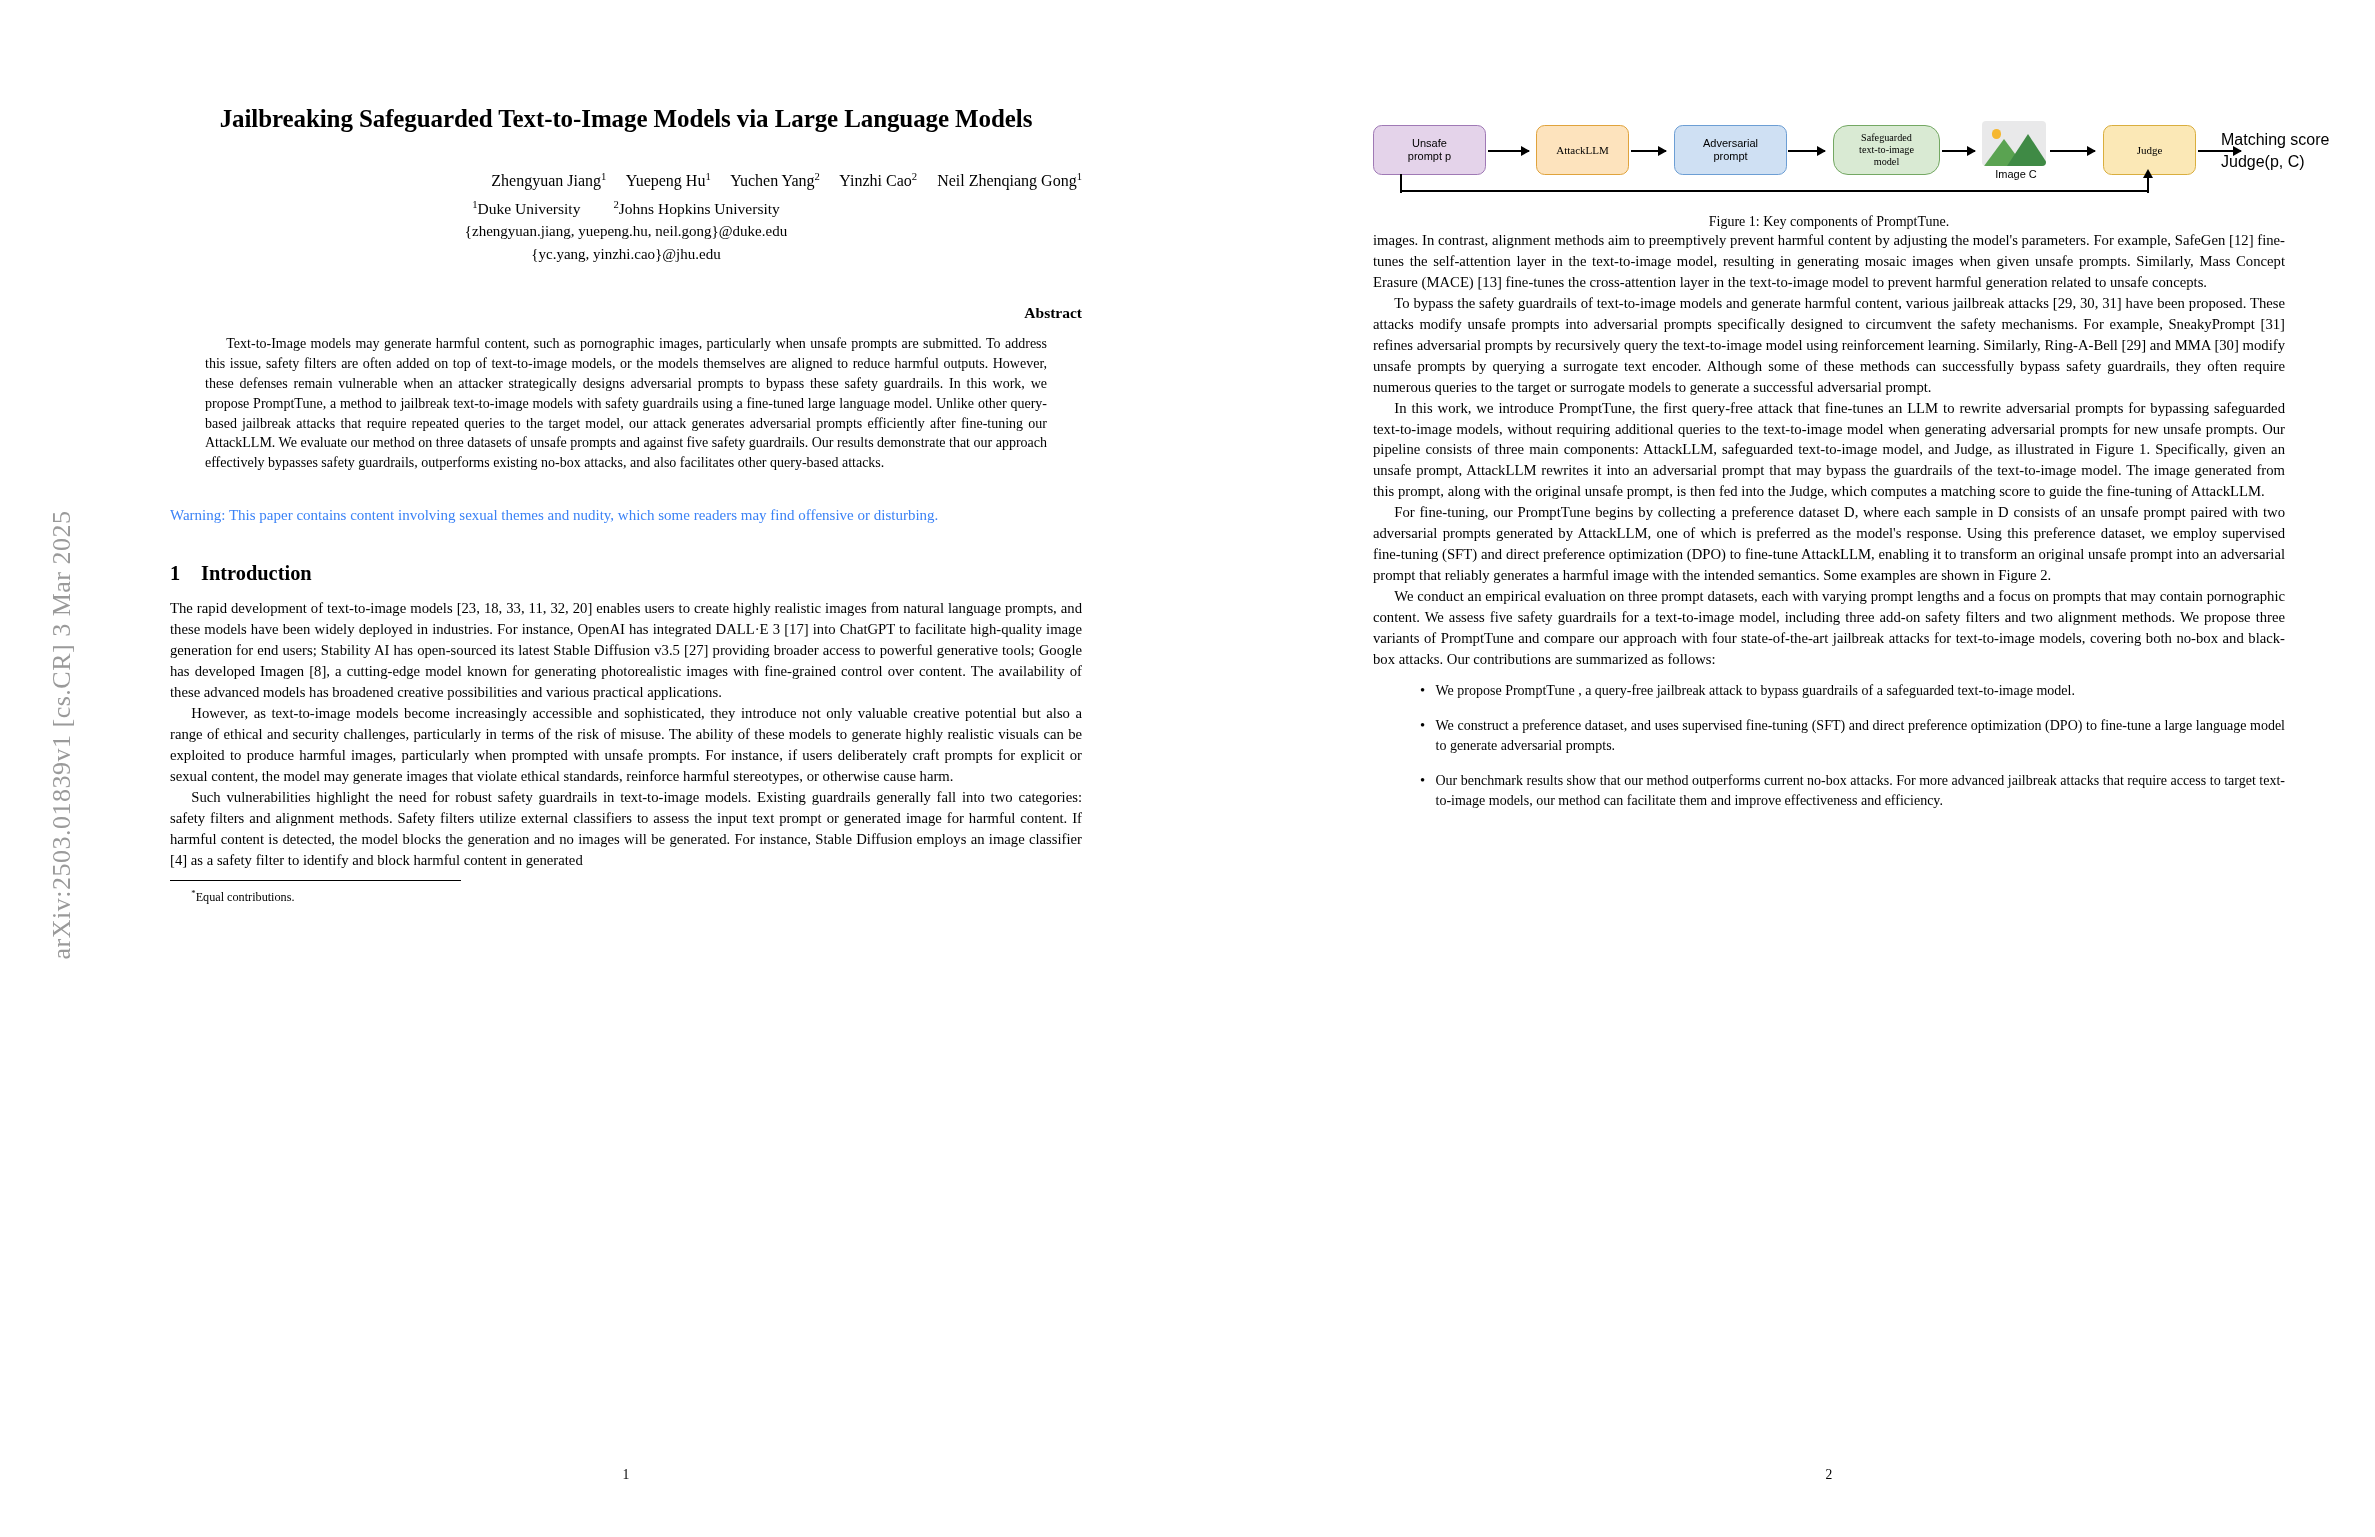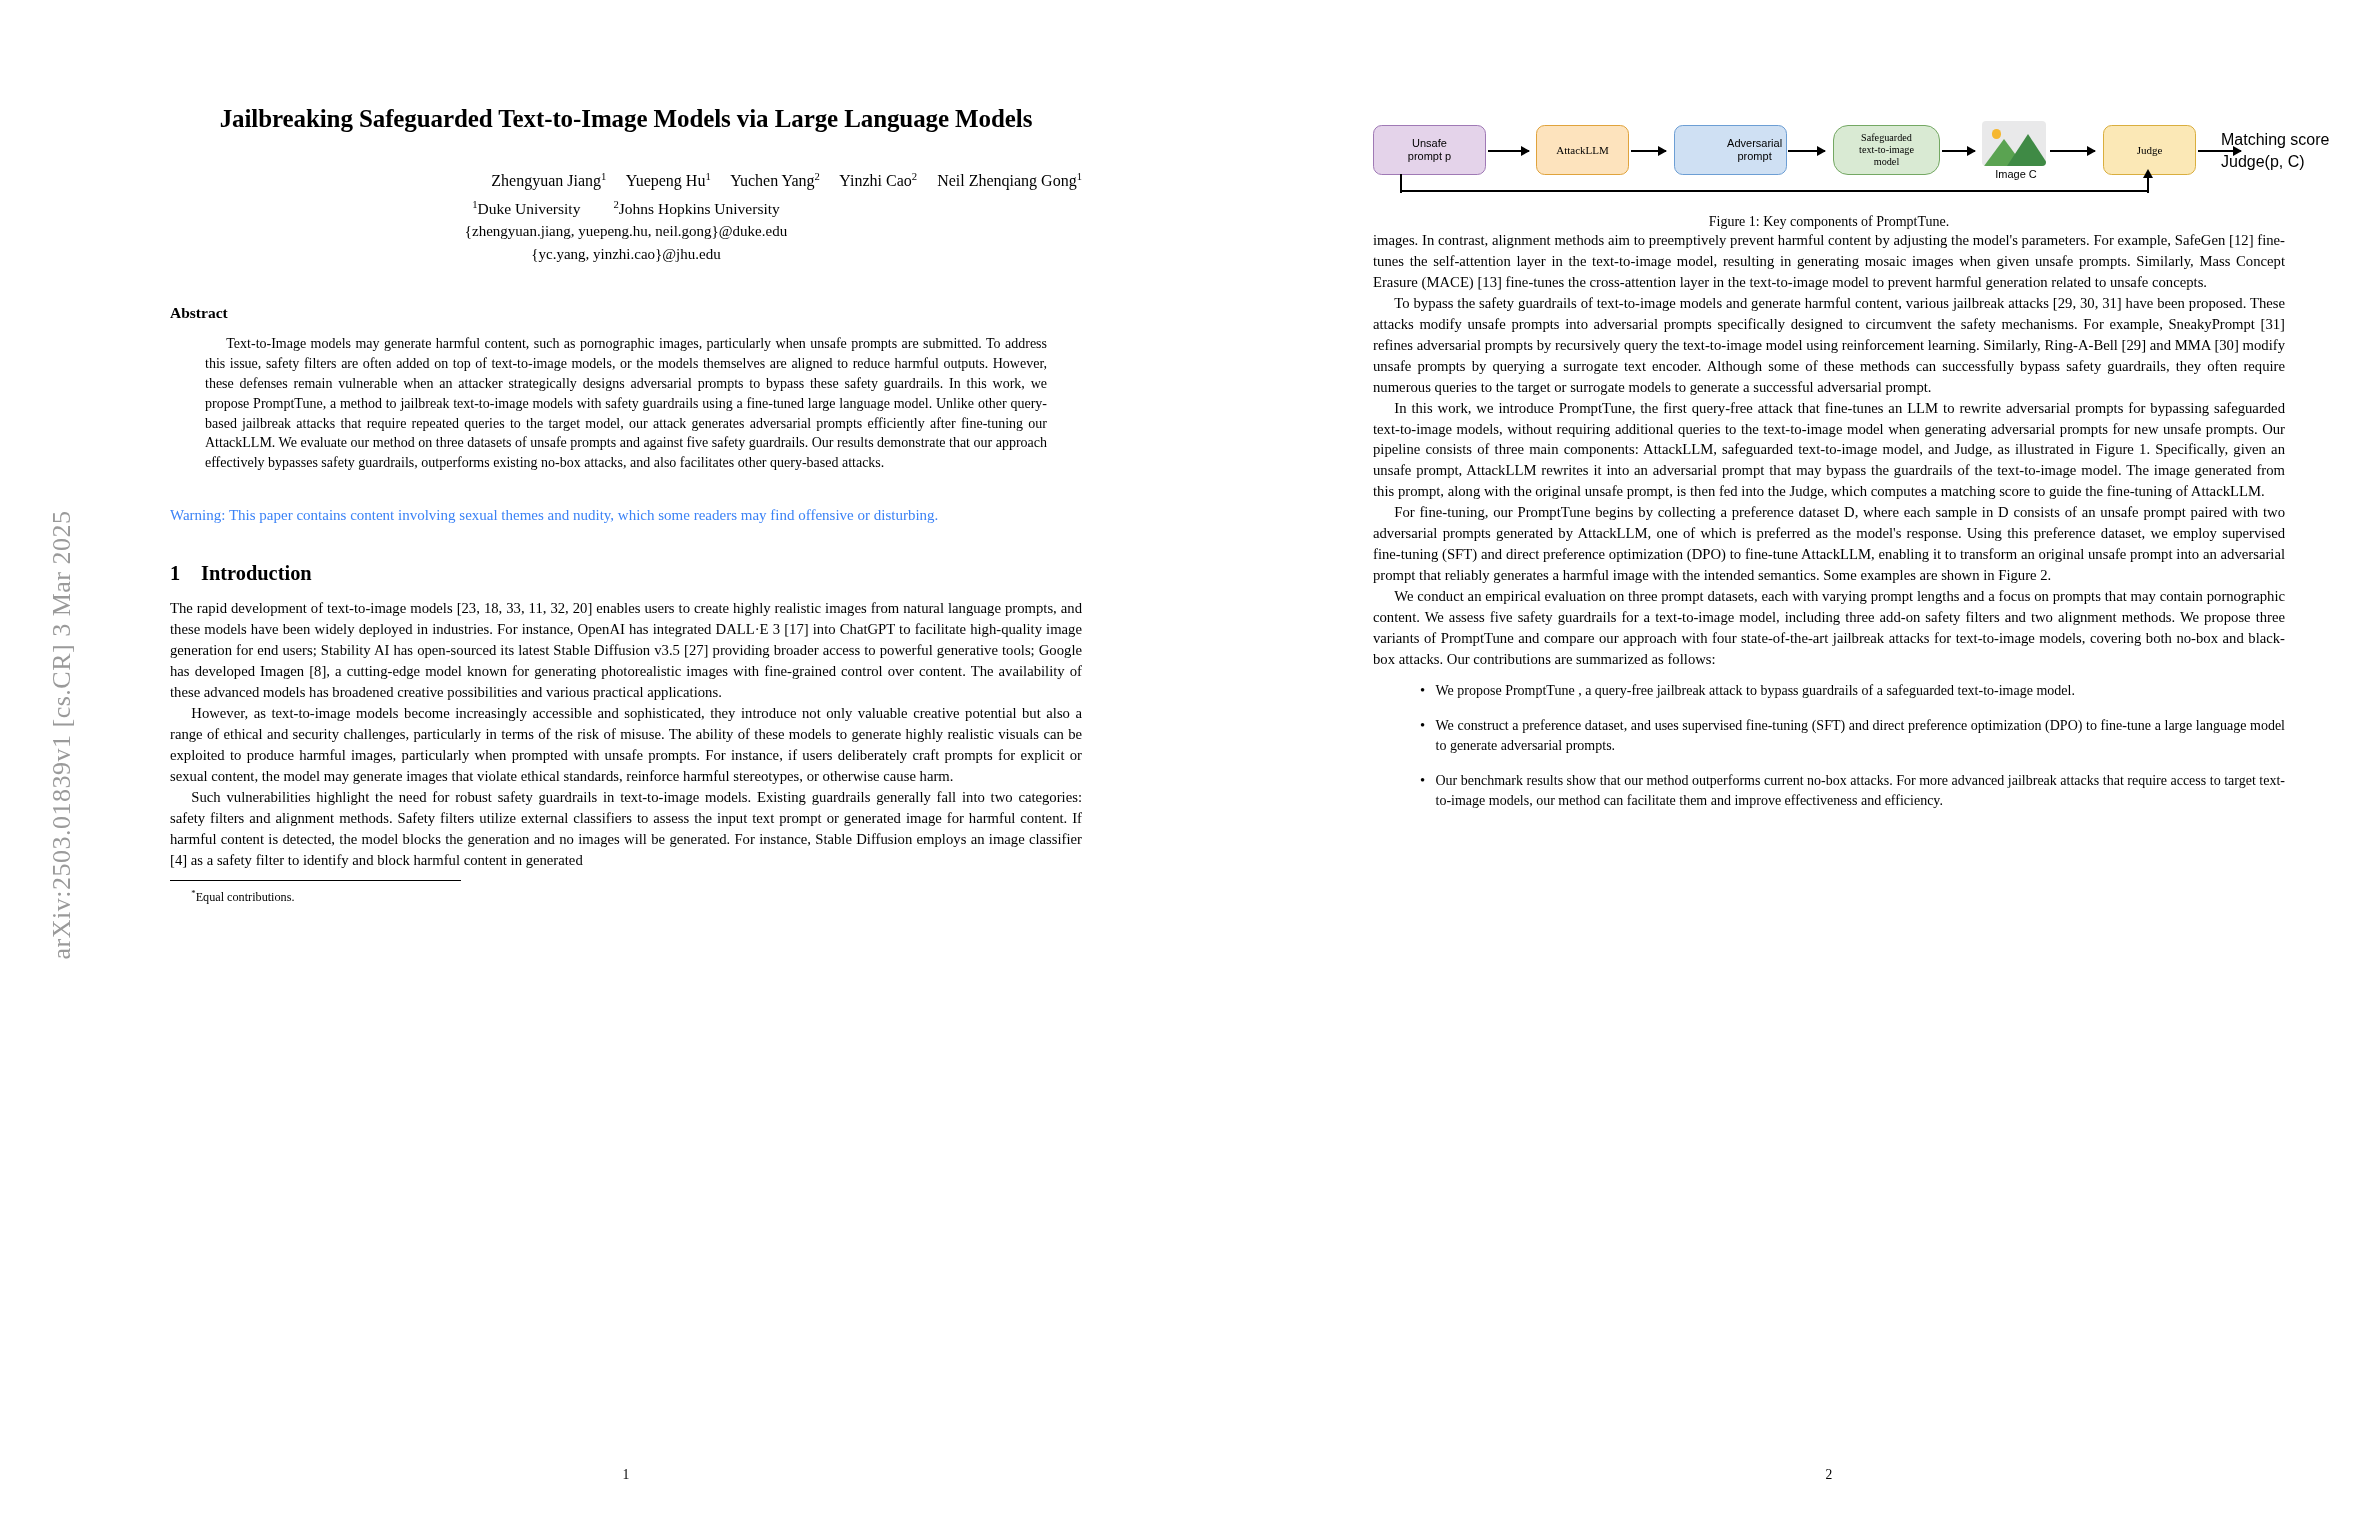--- a/index.html
+++ b/index.html
@@ -79,21 +79,21 @@
   .affil .gap { display: inline-block; width: 33px; }
   .emails {
     text-align: center;
     font-size: 15px;
     line-height: 1.5;
   }
 
   
   .abstract-wrap { margin-top: 39px; }
   .abstract-head {
-    text-align: left;
+    text-align: right;
     font-weight: bold;
     font-size: 15.5px;
     margin-bottom: 11.6px;
   }
   .abstract-body {
     margin: 0 35px;
     font-size: 14px;
     line-height: 1.42;
     text-align: justify;
     text-indent: 21.3px;
@@ -169,21 +169,21 @@
     justify-content: center;
     text-align: center;
     font-family: "Liberation Sans", sans-serif;
     font-size: 11px;
     line-height: 1.2;
     padding: 1.9px 3.9px;
   }
   .fbox.unsafe   { left: 0px;   width: 113px; background: #e4d3ea; border-color: #9f79b5; }
   .fbox.attack   { left: 163px; width: 93px;  background: #fde3bd; border-color: #e0a33c;
                    font-family: "Liberation Serif", serif; justify-content: center; }
-  .fbox.adv      { left: 301px; width: 113px; background: #cfe0f3; border-color: #6c9ed4; justify-content: flex-end; }
+  .fbox.adv      { left: 301px; width: 113px; background: #cfe0f3; border-color: #6c9ed4; }
   .fbox.safeguard{ left: 460px; width: 107px; background: #d9ead3; border-color: #74a863;
                    font-family: "Liberation Serif", serif; font-size: 10.2px; border-radius: 15px; }
   .fbox.judge    { left: 730px; width: 93px;  background: #fbe8b6; border-color: #d9ae3e;
                    font-family: "Liberation Serif", serif; }
 
   .img-node {
     position: absolute;
     left: 609px;
     top: 13.6px;
     width: 64px;

